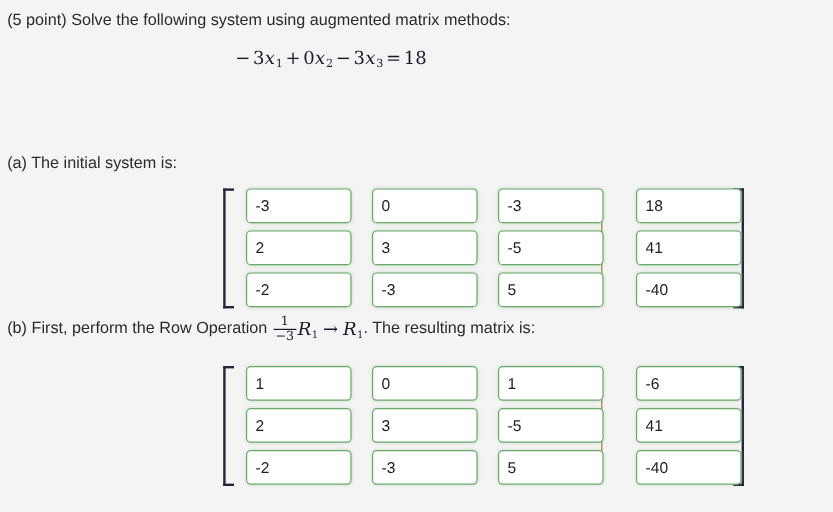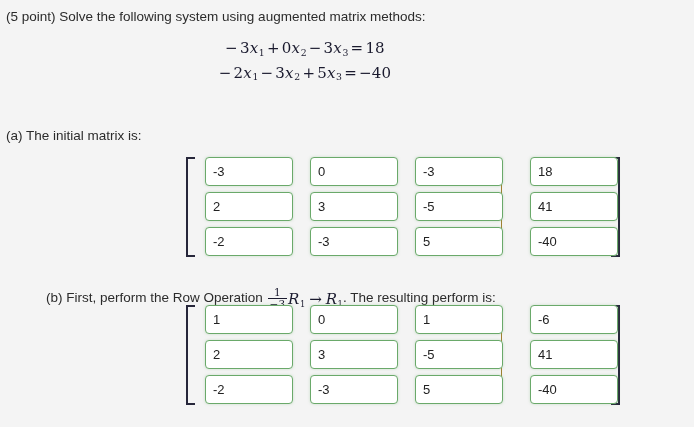--- a/index.html
+++ b/index.html
@@ -30,21 +30,20 @@
 
   
   .equations {
     position: absolute;
     left: 0;
     top: 38px;
     width: 550px;
     text-align: center;
     font-family: "DejaVu Serif", serif;
     color: #1a1a2e;
-    padding-left: 29px;
   }
   .eq-line {
     font-size: 15px;
     line-height: 21px;
     white-space: nowrap;
     letter-spacing: 0.2px;
   }
   .mvar { font-style: italic; font-family: "DejaVu Serif", serif; }
   sub.sb {
     font-size: 0.62em;
@@ -57,21 +56,21 @@
   
   .section-label {
     position: absolute;
     left: 6px;
     font-size: 13.5px;
     line-height: 17px;
     color: #2b2b2b;
     white-space: nowrap;
   }
   #label-a { top: 127px; }
-  #label-b { top: 288px; margin-left: 40px; }
+  #label-b { top: 264px; }
 
   .rowop {
     font-family: "DejaVu Serif", serif;
     font-style: normal;
     display: inline-block;
     vertical-align: -2px;
     color: #1a1a2e;
   }
   .frac {
     display: inline-block;
@@ -152,26 +151,23 @@
 </style>
 </head>
 <body>
 
 <div class="prompt">(5 point) Solve the following system using augmented matrix methods:</div>
 
 <div class="equations">
   <div class="eq-line">
     <span class="op">−</span><span>3</span><span class="mvar">x</span><sub class="sb">1</sub><span class="op">+</span><span>0</span><span class="mvar">x</span><sub class="sb">2</sub><span class="op">−</span><span>3</span><span class="mvar">x</span><sub class="sb">3</sub><span class="op">=</span><span>18</span>
   </div>
-  <div class="eq-line">
-    <span class="op">−</span><span>2</span><span class="mvar">x</span><sub class="sb">1</sub><span class="op">−</span><span>3</span><span class="mvar">x</span><sub class="sb">2</sub><span class="op">+</span><span>5</span><span class="mvar">x</span><sub class="sb">3</sub><span class="op">=</span><span>−40</span>
-  </div>
-</div>
-
-<div class="section-label" id="label-a">(a) The initial matrix is:</div>
+</div>
+
+<div class="section-label" id="label-a">(a) The initial system is:</div>
 
 <div class="matrix-wrap" id="matrix-a">
   <div class="bracket bracket-left"></div>
   <div class="bracket bracket-right"></div>
   <div class="divider"></div>
   <div class="cells">
     <input class="cell" style="left: 0px; top: 0px;" value="-3">
     <input class="cell" style="left: 105px; top: 0px;" value="0">
     <input class="cell" style="left: 210px; top: 0px;" value="-3">
     <input class="cell" style="left: 325px; top: 0px;" value="18">
@@ -187,21 +183,21 @@
     <input class="cell" style="left: 325px; top: 70px;" value="-40">
   </div>
 </div>
 
 <div class="section-label" id="label-b">
   <span>(b) First, perform the Row Operation</span>
   <span class="rowop">
     <span class="frac">
       <span class="num">1</span>
       <span class="den">−3</span>
-    </span><span class="rvar">R</span><sub class="sb rvar">1</sub><span class="arrow">→</span><span class="rvar">R</span><sub class="sb rvar">1</sub></span><span>. The resulting perform is:</span>
+    </span><span class="rvar">R</span><sub class="sb rvar">1</sub><span class="arrow">→</span><span class="rvar">R</span><sub class="sb rvar">1</sub></span><span>. The resulting matrix is:</span>
 </div>
 
 <div class="matrix-wrap" id="matrix-b">
   <div class="bracket bracket-left"></div>
   <div class="bracket bracket-right"></div>
   <div class="divider"></div>
   <div class="cells">
     <input class="cell" style="left: 0px; top: 0px;" value="1">
     <input class="cell" style="left: 105px; top: 0px;" value="0">
     <input class="cell" style="left: 210px; top: 0px;" value="1">

